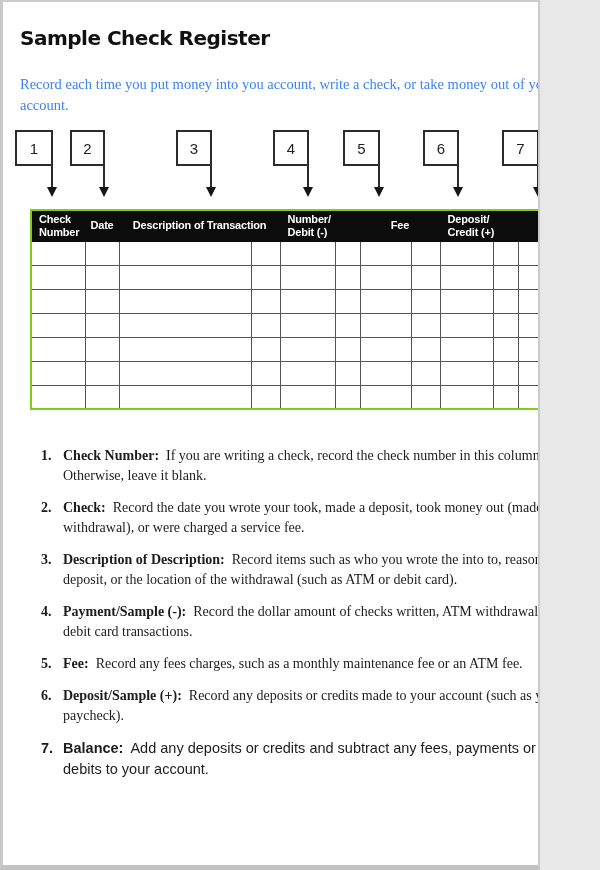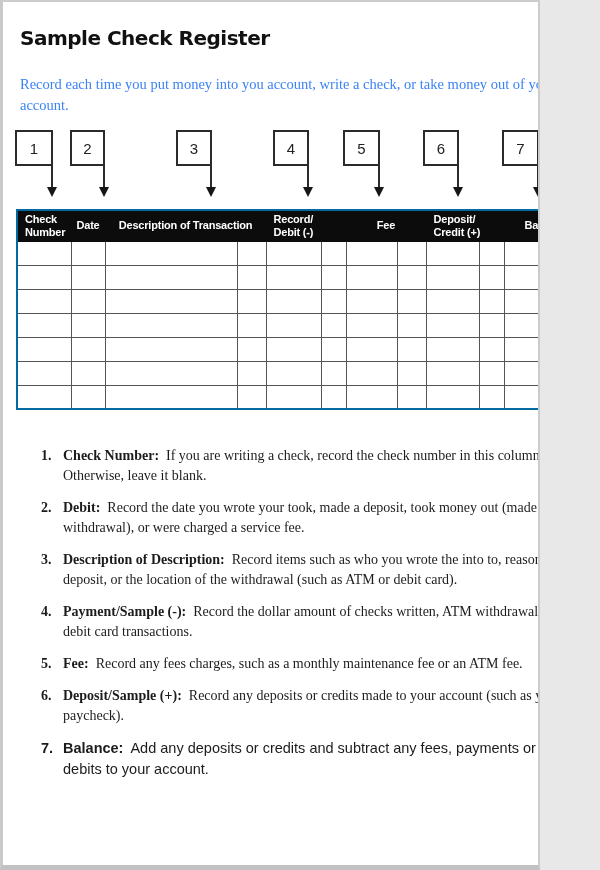--- a/index.html
+++ b/index.html
@@ -62,25 +62,25 @@
     top: 185px;
     width: 0; height: 0;
     border-left: 5px solid transparent;
     border-right: 5px solid transparent;
     border-top: 10px solid #161616;
   }
 
   
   table.register {
     position: absolute;
-    left: 13px; top: 207px;
+    left: 27px; top: 207px;
     width: 569px;
     border-collapse: collapse;
     table-layout: fixed;
-    border: 2px solid #0369a1;
+    border: 2px solid #84cc16;
   }
   table.register th {
     background: #0c0c0c;
     color: #ffffff;
     font-family: "Liberation Sans", sans-serif;
     font-weight: 700;
     font-size: 11px;
     line-height: 13px;
     letter-spacing: -0.2px;
     height: 31px;
@@ -188,21 +188,21 @@
       <col style="width:25px">
         <col style="width:55px">
         <col style="width:27px">
     </colgroup>
     <thead>
       <tr>
         <th class="al">Check
 Number</th>
         <th class="ac">Date</th>
         <th class="ac" colspan="2">Description of Transaction</th>
-        <th class="al" colspan="2">Record/
+        <th class="al" colspan="2">Number/
 Debit (-)</th>
         <th class="ac" colspan="2">Fee</th>
         <th class="al" colspan="2">Deposit/
 Credit (+)</th>
         <th class="ac" colspan="2">Balance</th>
       </tr>
     </thead>
     <tbody id="register-body">
         <tr>
           <td></td>
@@ -303,21 +303,21 @@
           <td></td>
         </tr>
       </tbody>
   </table>
 
   <ul class="legend">
     <li>
       <span class="num">1.</span><span class="term">Check Number:</span><span>If you are writing a check, record the check number in this column. Otherwise, leave it blank.</span>
     </li>
     <li>
-      <span class="num">2.</span><span class="term">Debit:</span><span>Record the date you wrote your took, made a deposit, took money out (made a withdrawal), or were charged a service fee.</span>
+      <span class="num">2.</span><span class="term">Check:</span><span>Record the date you wrote your took, made a deposit, took money out (made a withdrawal), or were charged a service fee.</span>
     </li>
     <li>
       <span class="num">3.</span><span class="term">Description of Description:</span><span>Record items such as who you wrote the into to, reason for the deposit, or the location of the withdrawal (such as ATM or debit card).</span>
     </li>
     <li>
       <span class="num">4.</span><span class="term">Payment/Sample (-):</span><span>Record the dollar amount of checks written, ATM withdrawals, or debit card transactions.</span>
     </li>
     <li>
       <span class="num">5.</span><span class="term">Fee:</span><span>Record any fees charges, such as a monthly maintenance fee or an ATM fee.</span>
     </li>

